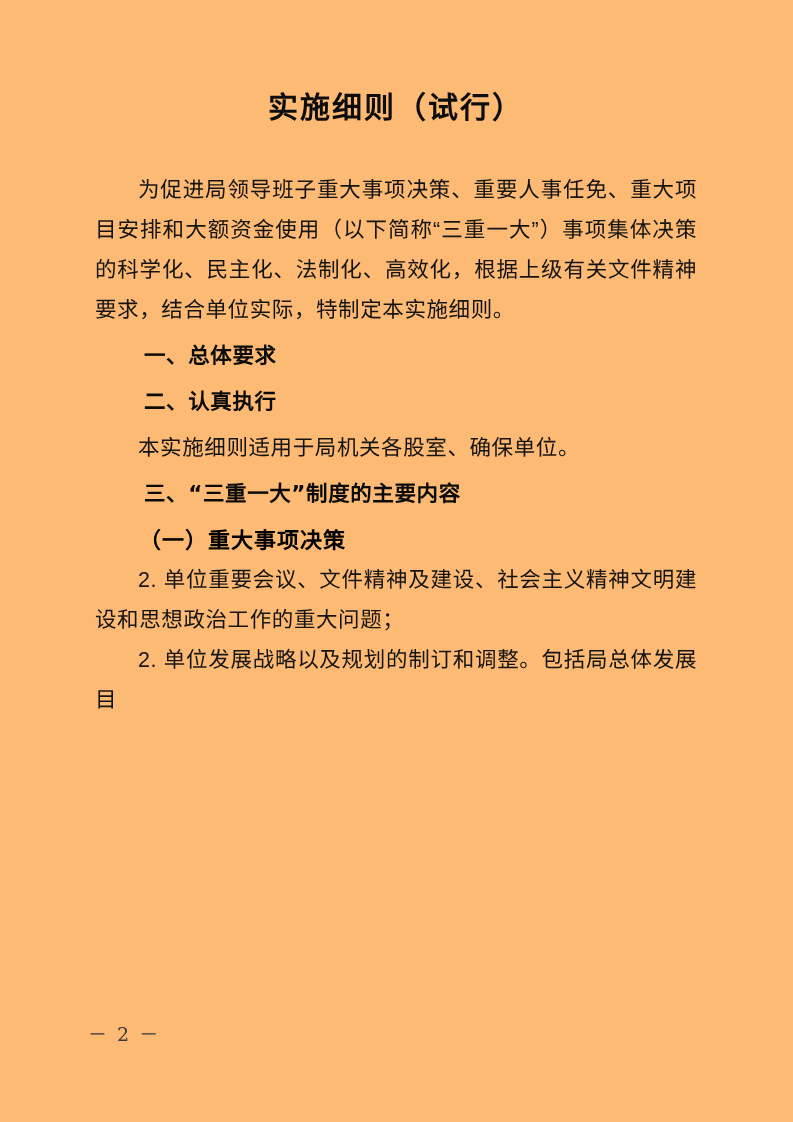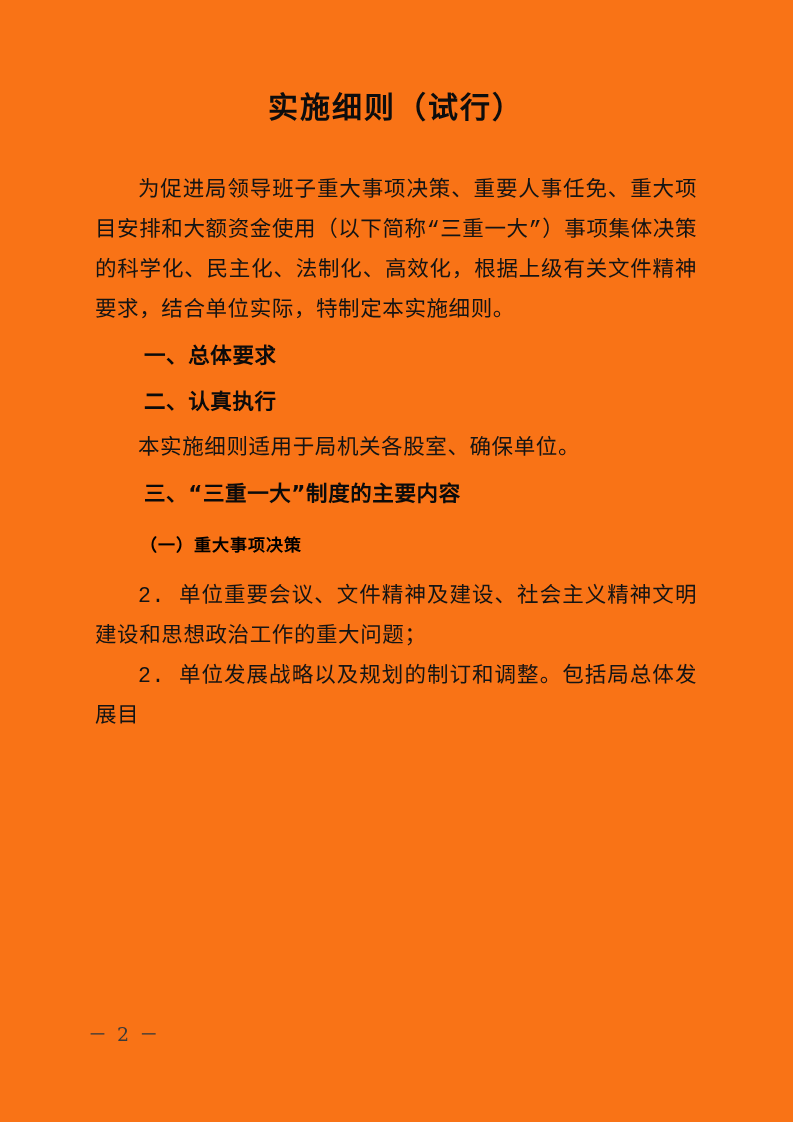--- a/index.html
+++ b/index.html
@@ -17,21 +17,21 @@
     color: #111111;
     -webkit-font-smoothing: antialiased;
   }
 
   .page {
     position: absolute;
     top: 0; left: 0;
     width: 793px;
     height: 1122px;
     box-sizing: border-box;
-    background: #f97316;
+    background: #fdba74;
   }
 
   
   .content {
     position: absolute;
     left: 95px;
     top: 0;
     width: 602px;
   }
 
@@ -50,41 +50,41 @@
   .title-gap { height: 42px; }
 
   .para {
     font-size: 21.5px;
     line-height: 40px;
     text-align: justify;
     text-justify: inter-ideograph;
     margin: 0;
     letter-spacing: 0.6px;
     color: #141414;
-    font-family: Liberation Mono, monospace;
+    font-family: Liberation Sans, sans-serif;
     text-indent: 2em;
   }
 
   
   .heading-num {
     font-size: 21.5px;
     line-height: 40px;
     margin: 6px;
     text-indent: 2em;
     letter-spacing: 0.6px;
     font-family: "DejaVu Sans", "Liberation Sans", sans-serif;
     font-weight: 700;
     color: #0b0b0b;
   }
 
   
   .heading-sub {
-    font-size: 17px;
+    font-size: 22px;
     line-height: 40px;
-    margin: 11px;
+    margin: 0;
     text-indent: 2em;
     letter-spacing: 1px;
     font-family: "DejaVu Serif", "Liberation Serif", serif;
     font-weight: 700;
     color: #000000;
   }
 
   .footer {
     position: absolute;
     left: 88px;

